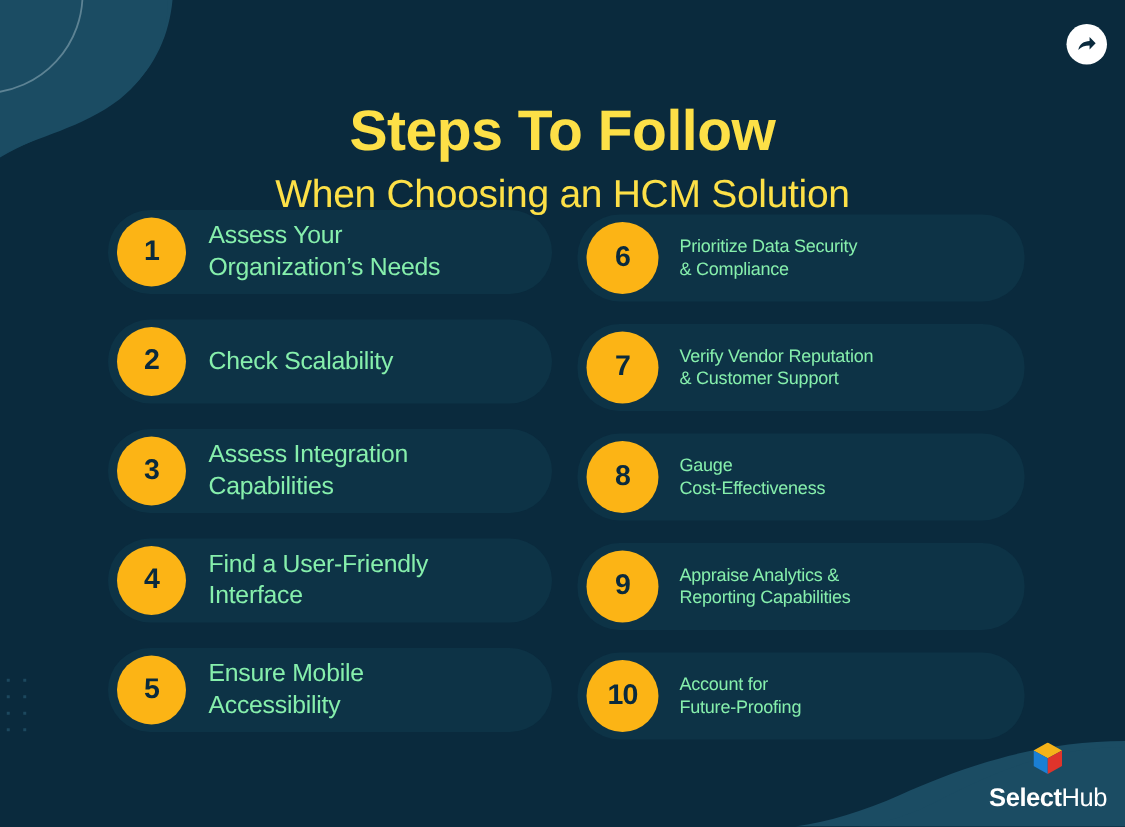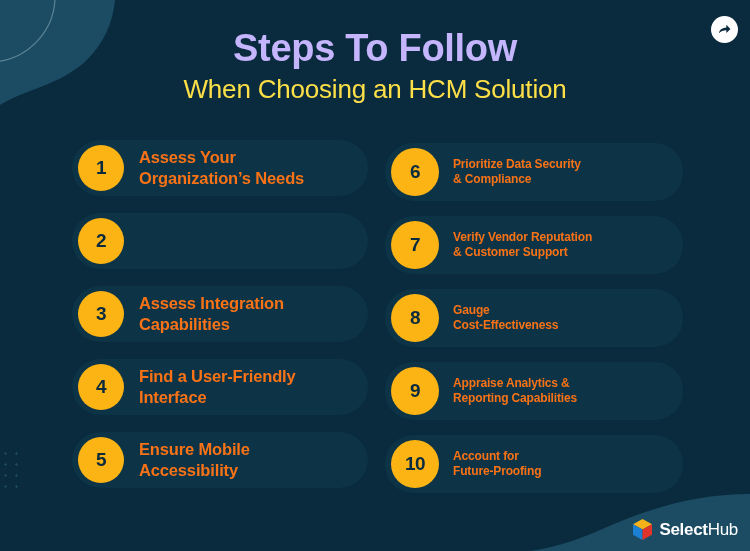--- a/index.html
+++ b/index.html
@@ -41,23 +41,24 @@
   }
   .share-btn svg { display:block; }
 
   
   .header {
     position:absolute; left:0; top:27px; width:750px;
     text-align:center; z-index:4;
   }
   .title {
     font-size:38px; font-weight:bold;
-    color:#c4b5fd;
+    color:#fde047;
     letter-spacing:-0.3px;
     line-height:1.12;
+    margin-top:40px;
   }
   .subtitle {
     margin-top:5px;
     font-size:26px; font-weight:normal;
     color:#fde047;
     letter-spacing:-0.2px;
     line-height:1.15;
   }
 
   
@@ -89,35 +90,36 @@
     color:#0a2a3d;
     display:flex; align-items:center; justify-content:center;
     font-size:19px; font-weight:bold;
     letter-spacing:-0.5px;
     margin-left:2px;
   }
   .col-right .badge { width:48px; height:48px; font-size:19px; }
 
   .step-label {
     margin-left:15px;
-    color:#f97316;
+    color:#86efac;
     font-size:16.5px;
     line-height:1.26;
-    font-weight:bold;
+    font-weight:normal;
     letter-spacing:-0.15px;
     white-space:pre-line;
     padding-right:8px;
   }
   .col-right .step-label { margin-left:14px; font-size:12px; }
 
   
   .logo {
     position:absolute; right:12px; bottom:11px;
     display:flex; align-items:center; gap:7px;
     z-index:6;
+    flex-direction:column;
   }
   .logo-mark { width:19px; height:21px; display:block; }
   .logo-text {
     font-size:17px; font-weight:bold; color:#ffffff;
     letter-spacing:-0.3px; line-height:1;
   }
   .logo-text .light { font-weight:normal; }
 </style>
 </head>
 <body>
@@ -152,20 +154,21 @@
   <div class="columns">
 
     <div class="col col-left">
       <div class="step">
         <div class="badge">1</div>
         <div class="step-label">Assess Your
 Organization’s Needs</div>
       </div>
       <div class="step">
         <div class="badge">2</div>
+        <div class="step-label">Check Scalability</div>
       </div>
       <div class="step">
         <div class="badge">3</div>
         <div class="step-label">Assess Integration
 Capabilities</div>
       </div>
       <div class="step">
         <div class="badge">4</div>
         <div class="step-label">Find a User-Friendly
 Interface</div>

